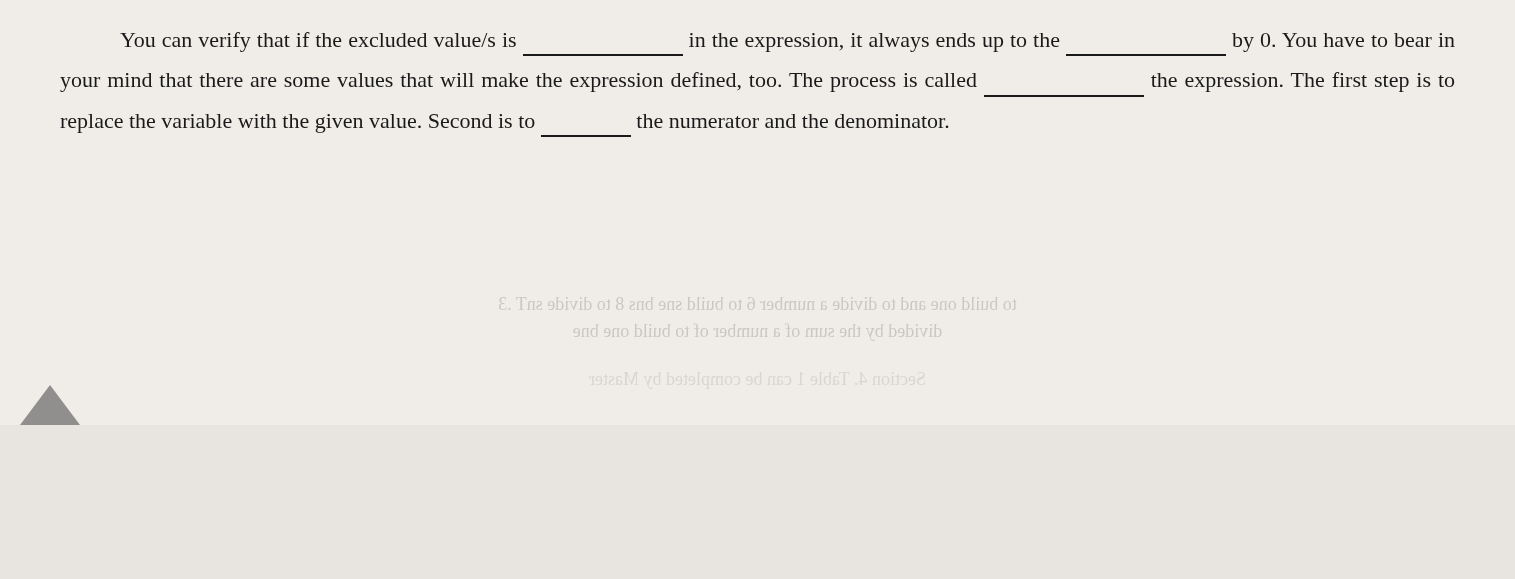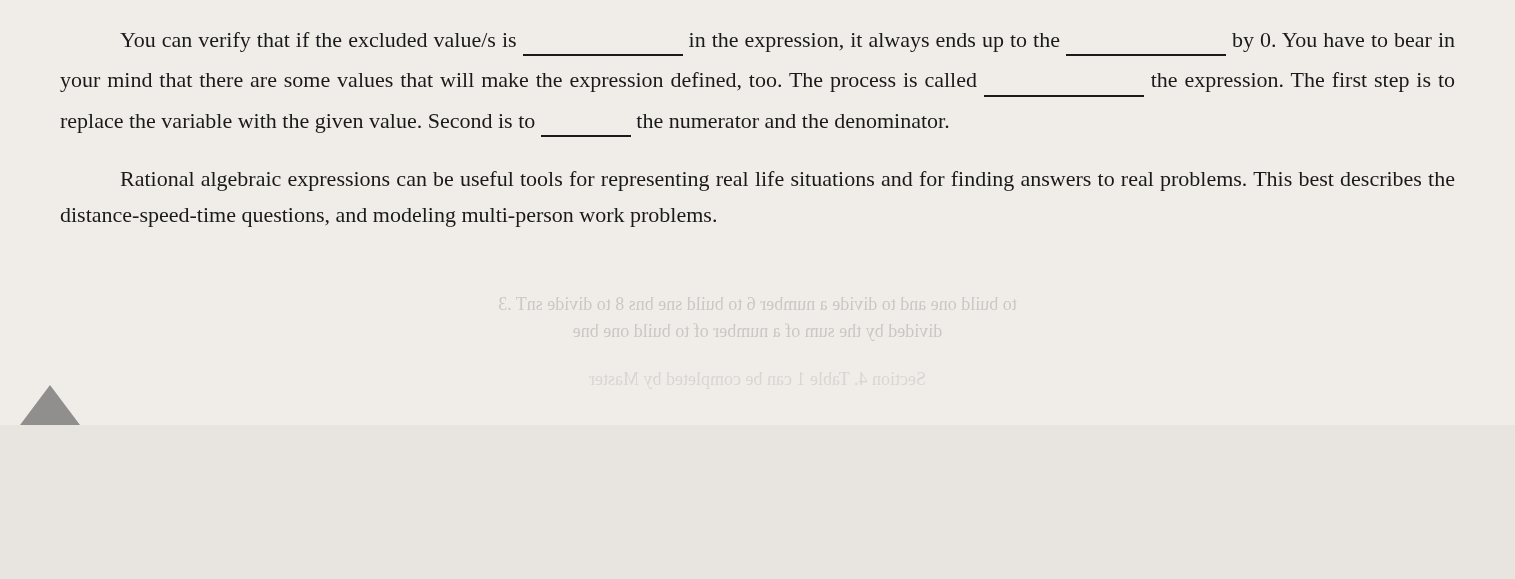--- a/index.html
+++ b/index.html
@@ -102,23 +102,20 @@
 
     <div class="paragraph">
       <span>You can verify that if the excluded value/s is </span><span class="blank blank-long">&nbsp;</span><span> in the expression, it always ends up to the </span><span class="blank blank-long">&nbsp;</span><span> by 0. You have to bear in your mind that there are some values that will make the expression defined, too. The process is called </span><span class="blank blank-long">&nbsp;</span><span> the expression. The first step is to replace the variable with the given value. Second is to </span><span class="blank blank-short">&nbsp;</span><span> the numerator and the denominator.</span>
     </div>
 
     <div class="faded-overlay">
       <div>to build one and to divide a number 6 to build sne bns 8 to divide snT .3</div>
       <div>divided by the sum of a number of to build one bne</div>
     </div>
 
-    <div class="paragraph">
-      <span>Rational algebraic expressions can be useful tools for representing real life situations and for finding answers to real problems. This best describes the distance-speed-time questions, and modeling multi-person work problems.</span>
-    </div>
 
     <div class="faded-bottom">
       Section 4. Table 1 can be completed by Master
     </div>
 
   </div>
 
   <div class="arrow-shape"></div>
 </div>
 

